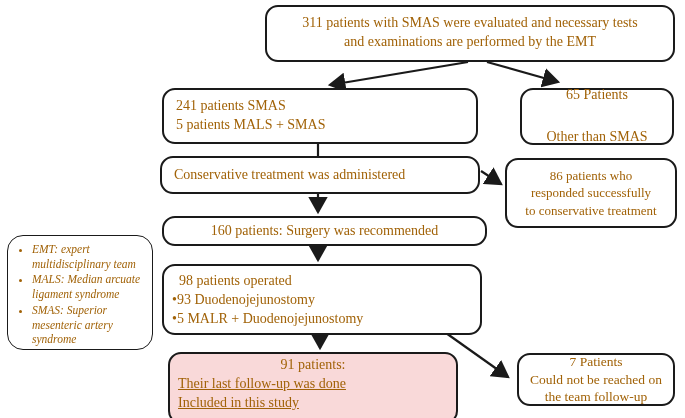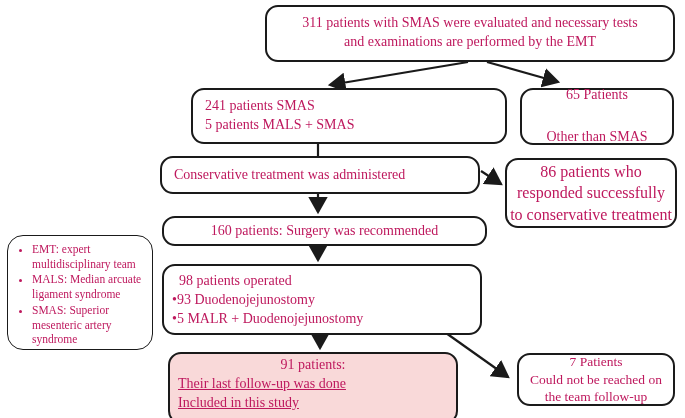--- a/index.html
+++ b/index.html
@@ -2,44 +2,44 @@
 <html><head>
 <meta charset="utf-8">
 <style>
   html, body { margin: 0; padding: 0; background: #ffffff; }
   #canvas {
     position: relative;
     width: 685px;
     height: 418px;
     background: #ffffff;
     font-family: "Liberation Serif", "DejaVu Serif", serif;
-    color: #be185d;
+    color: #a16207;
     overflow: hidden;
   }
   .box {
     position: absolute;
     box-sizing: border-box;
     border: 2.5px solid #1a1a1a;
     border-radius: 13px;
     background: #ffffff;
     font-size: 14px;
     line-height: 1.35;
   }
   .center { text-align: center; }
   .left   { text-align: left; }
   .vcenter { display: flex; flex-direction: column; justify-content: center; }
 
   #top-box        { left: 265px; top: 5px;   width: 410px; height: 57px; padding-top: 7px; }
-  #smas-box       { left: 162px; top: 88px;  width: 316px; height: 56px; padding: 7px 10px 0 12px; margin-left: 29px; }
+  #smas-box       { left: 162px; top: 88px;  width: 316px; height: 56px; padding: 7px 10px 0 12px; }
   #other-box      { left: 520px; top: 88px;  width: 154px; height: 57px; gap: 23px; }
   #conservative-box{ left: 160px; top: 156px; width: 320px; height: 38px; padding-left: 12px; }
-  #responded-box  { left: 505px; top: 158px; width: 172px; height: 70px; font-size: 16px; }
+  #responded-box  { left: 505px; top: 158px; width: 172px; height: 70px; font-size: 13px; }
   #surgery-box    { left: 162px; top: 216px; width: 325px; height: 30px; }
   #operated-box   { left: 162px; top: 264px; width: 320px; height: 71px; padding: 6px 8px 0 8px; }
-  #legend-box     { left: 7px;   top: 235px; width: 146px; height: 115px; border-width: 1.6px; border-radius: 16px; font-size: 11.5px; line-height: 1.28; }
+  #legend-box     { left: 7px;   top: 235px; width: 146px; height: 115px; border-width: 1.6px; border-radius: 16px; font-size: 11.5px; line-height: 1.28; font-style: italic; }
   #followup-box   { left: 168px; top: 352px; width: 290px; height: 72px; background: #f9d9d9; padding: 2px 8px 0 8px; }
   #unreached-box  { left: 517px; top: 353px; width: 158px; height: 53px; font-size: 13.5px; line-height: 1.3; }
 
   #operated-box .indent1 { padding-left: 7px; }
   #followup-box .l1 { text-align: center; }
   #followup-box .l2, #followup-box .l3 { text-align: left; text-decoration: underline; }
 
   #legend-box ul { margin: 6px 4px 0 2px; padding-left: 22px; }
   #legend-box li { margin-bottom: 1px; }
 

